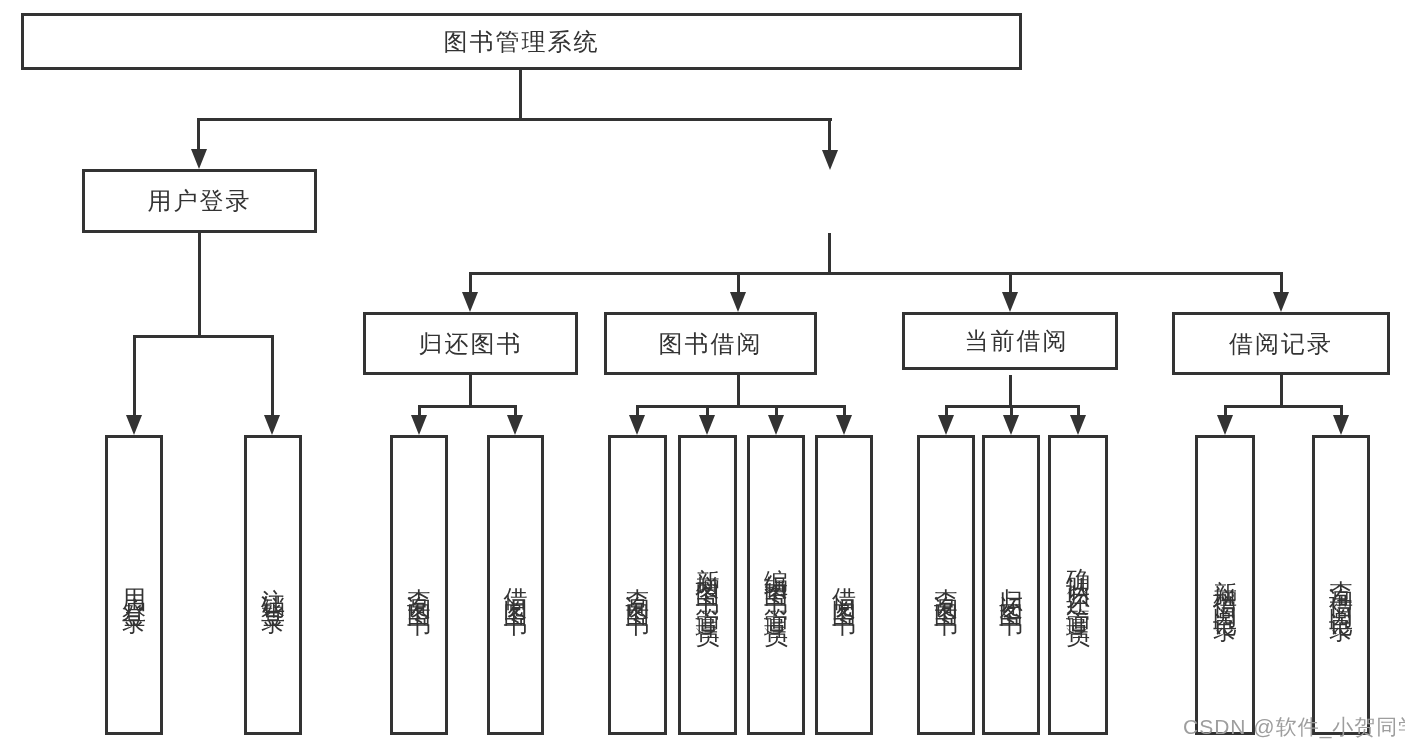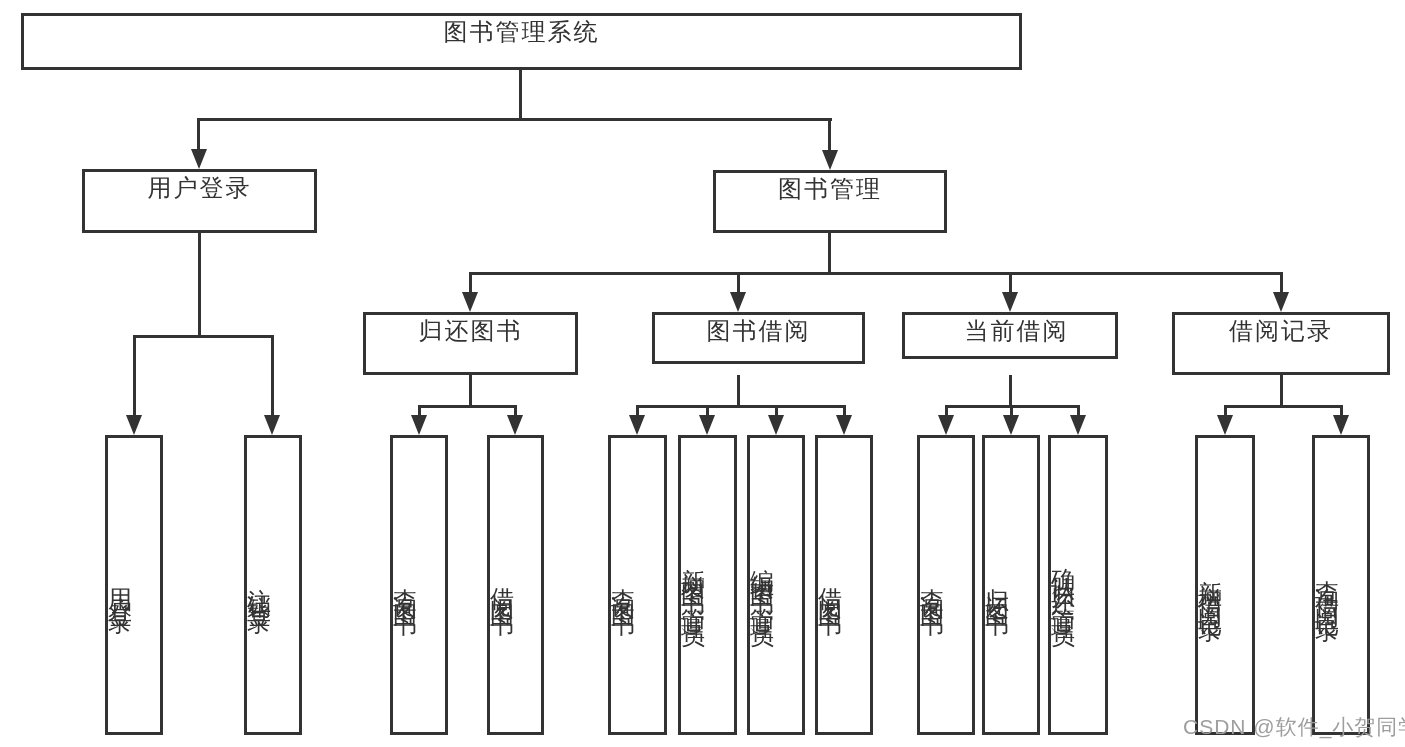--- a/index.html
+++ b/index.html
@@ -10,20 +10,21 @@
     background: #ffffff;
     font-family: "Liberation Sans", "DejaVu Sans", sans-serif;
     overflow: hidden;
   }
   .box {
     position: absolute;
     box-sizing: border-box;
     border: 3px solid #333333;
     background: #ffffff;
     display: flex;
+    align-items: center;
     justify-content: center;
     color: #333333;
     font-size: 24px;
     letter-spacing: 2px;
     white-space: nowrap;
   }
   .leaf {
     writing-mode: vertical-lr;
     text-orientation: mixed;
     letter-spacing: 8px;
@@ -65,23 +66,20 @@
   <div class="line" style="left:519px; top:70px; width:3px; height:48px;"></div>
   <div class="line" style="left:197px; top:118px; width:635px; height:3px;"></div>
   <div class="line" style="left:197px; top:118px; width:3px; height:33px;"></div>
   <div class="arrow" style="left:191px; top:149px;"></div>
   <div class="line" style="left:828px; top:118px; width:3px; height:34px;"></div>
   <div class="arrow" style="left:822px; top:150px;"></div>
 
   <div class="box" style="left:82px; top:169px; width:235px; height:64px;">
     <span>用户登录</span>
   </div>
-  <div class="box" style="left:713px; top:170px; width:234px; height:63px;">
-    <span>图书管理</span>
-  </div>
 
   <div class="line" style="left:198px; top:233px; width:3px; height:102px;"></div>
   <div class="line" style="left:133px; top:335px; width:141px; height:3px;"></div>
   <div class="line" style="left:133px; top:335px; width:3px; height:82px;"></div>
   <div class="arrow" style="left:126px; top:415px;"></div>
   <div class="line" style="left:271px; top:335px; width:3px; height:82px;"></div>
   <div class="arrow" style="left:264px; top:415px;"></div>
 
   <div class="line" style="left:828px; top:233px; width:3px; height:39px;"></div>
   <div class="line" style="left:469px; top:272px; width:813px; height:3px;"></div>
@@ -90,24 +88,24 @@
   <div class="line" style="left:737px; top:272px; width:3px; height:22px;"></div>
   <div class="arrow" style="left:730px; top:292px;"></div>
   <div class="line" style="left:1009px; top:272px; width:3px; height:22px;"></div>
   <div class="arrow" style="left:1002px; top:292px;"></div>
   <div class="line" style="left:1280px; top:272px; width:3px; height:22px;"></div>
   <div class="arrow" style="left:1273px; top:292px;"></div>
 
   <div class="box" style="left:363px; top:312px; width:215px; height:63px;">
     <span>归还图书</span>
   </div>
-  <div class="box" style="left:652px; top:312px; width:213px; height:52px;">
+  <div class="box" style="left:604px; top:312px; width:213px; height:63px;">
     <span>图书借阅</span>
   </div>
-  <div class="box" style="left:902px; top:312px; width:216px; height:47px;padding-left:13px;">
+  <div class="box" style="left:902px; top:312px; width:216px; height:58px;padding-left:13px;">
     <span>当前借阅</span>
   </div>
   <div class="box" style="left:1172px; top:312px; width:218px; height:63px;">
     <span>借阅记录</span>
   </div>
 
   <div class="line" style="left:469px; top:375px; width:3px; height:30px;"></div>
   <div class="line" style="left:418px; top:405px; width:99px; height:3px;"></div>
   <div class="line" style="left:418px; top:405px; width:3px; height:12px;"></div>
   <div class="arrow" style="left:411px; top:415px;"></div>

